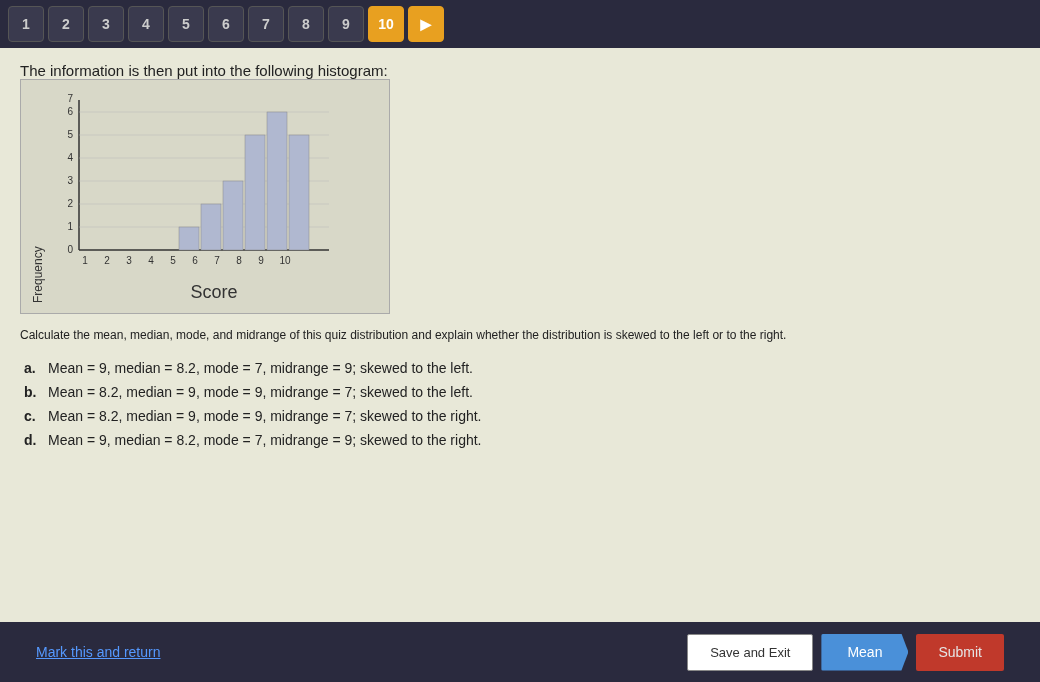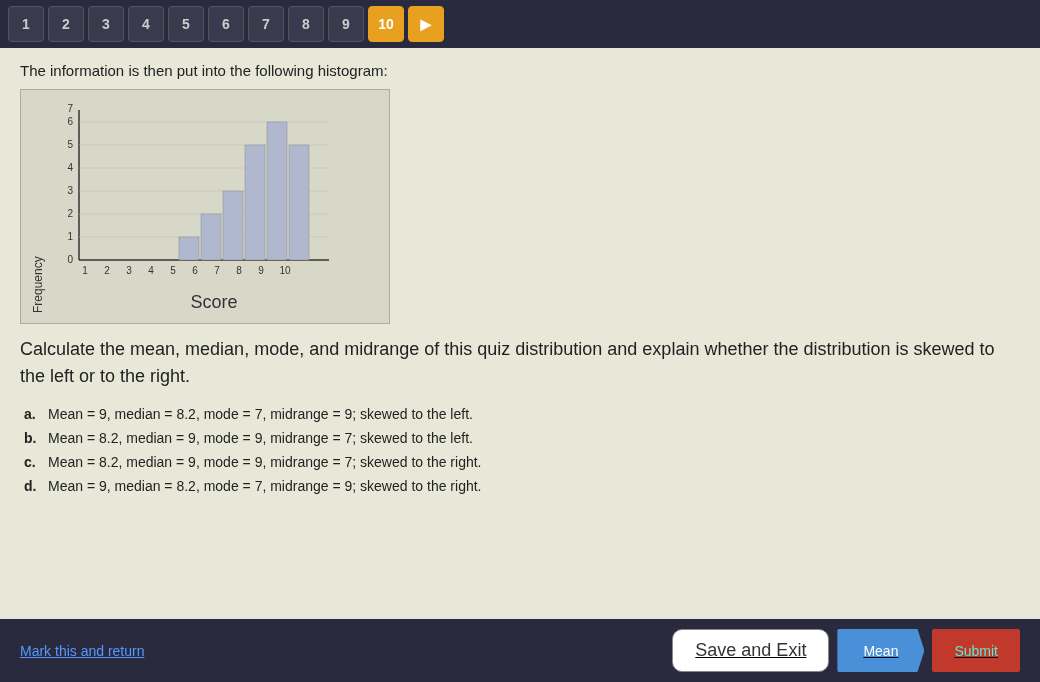--- a/index.html
+++ b/index.html
@@ -79,21 +79,21 @@
 
     .chart-area {
       flex: 1;
     }
 
     svg.histogram {
       display: block;
     }
 
     .answer-text {
-      font-size: 18px;
+      font-size: 12px;
       color: #222;
       margin-bottom: 6px;
       line-height: 1.5;
     }
 
     .answer-options {
       margin-top: 8px;
     }
 
     .answer-option {
@@ -109,73 +109,71 @@
       font-weight: bold;
       margin-right: 8px;
       min-width: 16px;
     }
 
     .bottom-bar {
       background: #2a2a3e;
       display: flex;
       align-items: center;
       justify-content: space-between;
-      padding: 10px 20px;
+      padding: 10px 36px;
       flex-shrink: 0;
       min-height: 60px;
-      text-decoration: underline;
     }
 
     .mark-return-link {
       color: #5599ff;
       text-decoration: underline;
       font-size: 14px;
       cursor: pointer;
     }
 
     .bottom-buttons {
       display: flex;
       gap: 8px;
     }
 
     .btn-save {
       background: #fff;
       color: #333;
       border: 1px solid #888;
       padding: 10px 22px;
-      font-size: 18px;
-      cursor: pointer;
-      border-radius: 10px;
+      font-size: 13px;
+      cursor: pointer;
+      border-radius: 2px;
     }
 
     .btn-next {
       background: #4a90d9;
       color: #fff;
       border: none;
       padding: 10px 26px;
       font-size: 14px;
       cursor: pointer;
       border-radius: 2px;
       clip-path: polygon(0 0, 92% 0, 100% 50%, 92% 100%, 0 100%);
     }
 
     .btn-submit {
       background: #c0392b;
-      color: #5eead4;
+      color: #e5e5e5;
       border: none;
       padding: 10px 22px;
       font-size: 14px;
       cursor: pointer;
       border-radius: 2px;
     }
 
     .question-intro {
       font-size: 15px;
       color: #222;
-      margin-bottom: 10px;
     }
   </style>
 </head>
 <body>
 
 <div class="top-nav">
   <div class="nav-btn">1</div>
   <div class="nav-btn">2</div>
   <div class="nav-btn">3</div>
   <div class="nav-btn">4</div>

